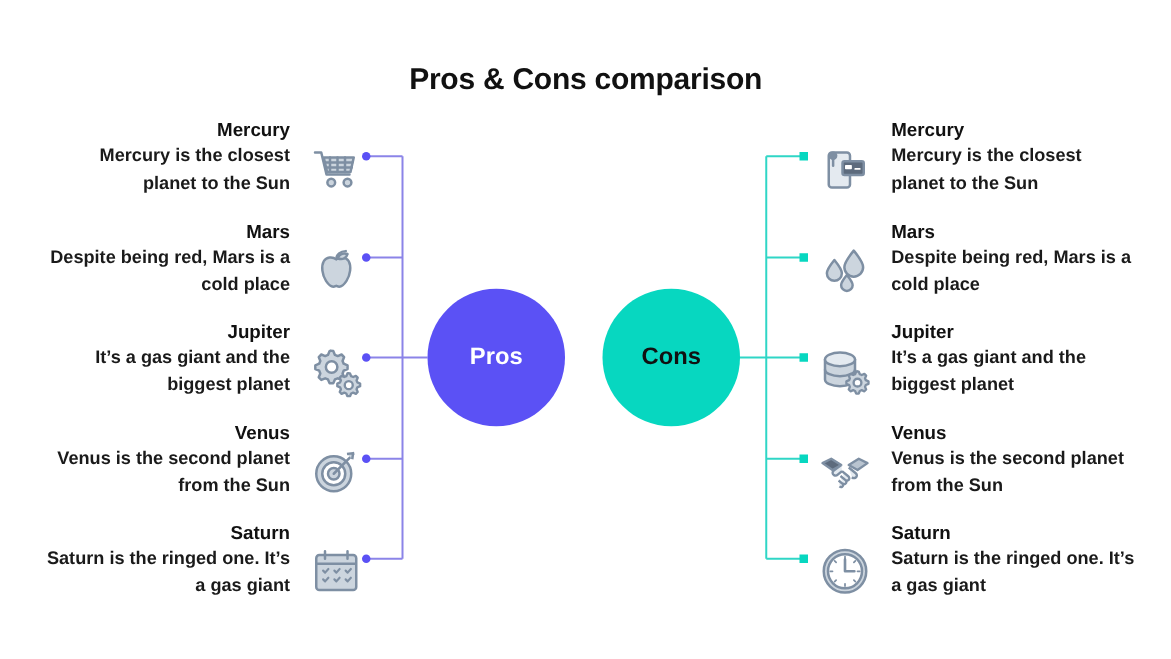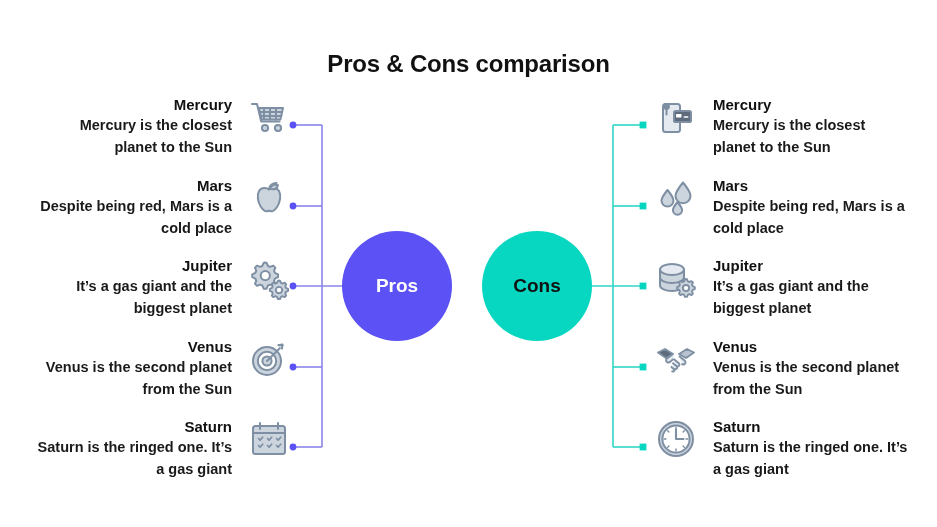--- a/index.html
+++ b/index.html
@@ -64,21 +64,21 @@
     width: 110px;
     height: 110px;
     background: #07d7c0;
     color: #111111;
   }
 
   
   .item {
     position: absolute;
     display: flex;
-    align-items: flex-start;
+    align-items: flex-end;
   }
   .item-left {
     right: 645px;
     flex-direction: row;
   }
   .item-right {
     left: 653px;
     flex-direction: row;
   }
   .txt {

